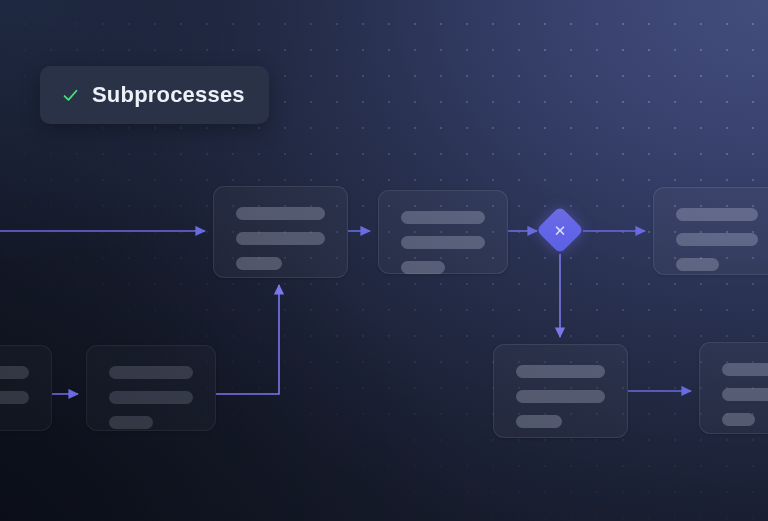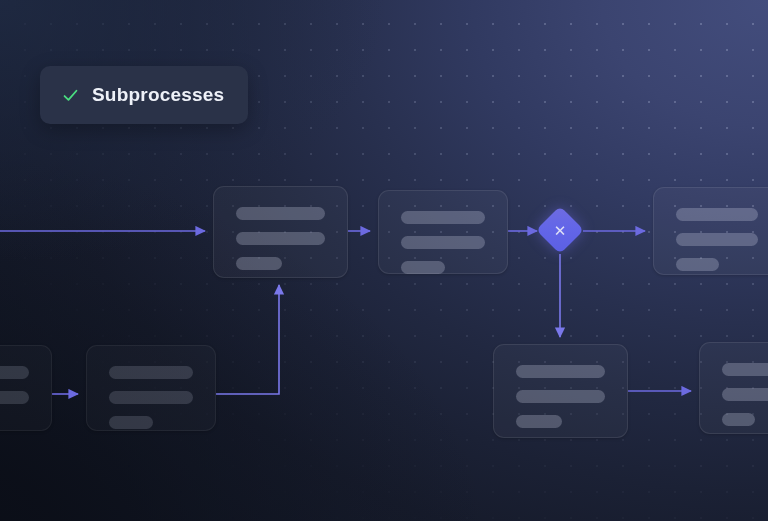--- a/index.html
+++ b/index.html
@@ -155,21 +155,21 @@
     box-shadow: 0 6px 20px rgba(0,0,0,0.28);
   }
   .badge .check-icon {
     display: block;
     width: 17px;
     height: 17px;
     flex: none;
   }
   .badge .badge-label {
     color: #eef1f8;
-    font-size: 19px;
+    font-size: 22px;
     font-weight: bold;
     letter-spacing: 0.2px;
     white-space: nowrap;
   }
 </style>
 </head>
 <body>
 
 <div id="canvas">
 

